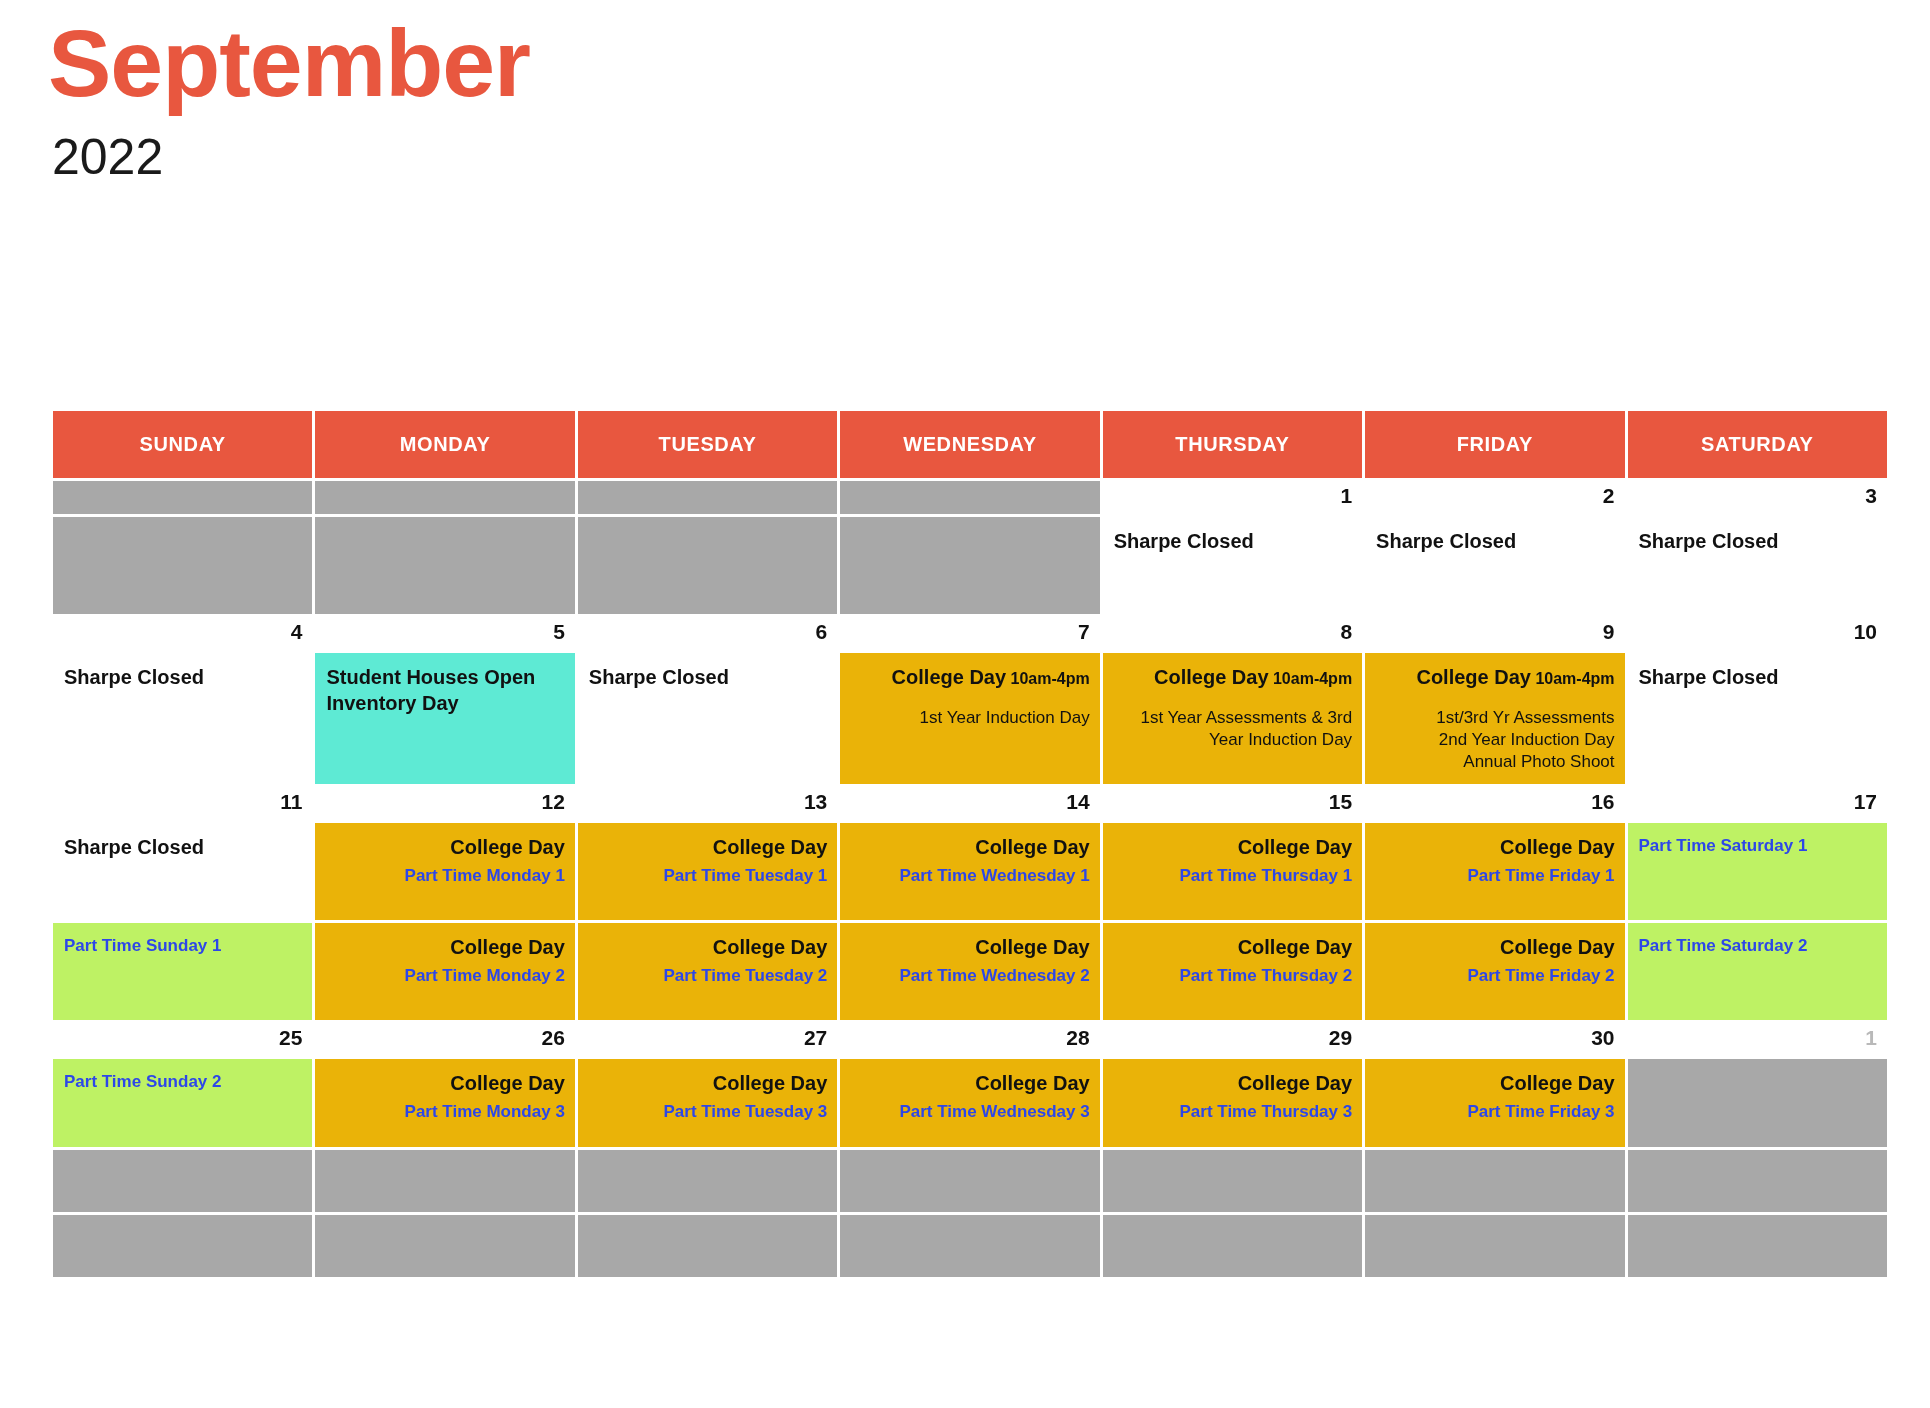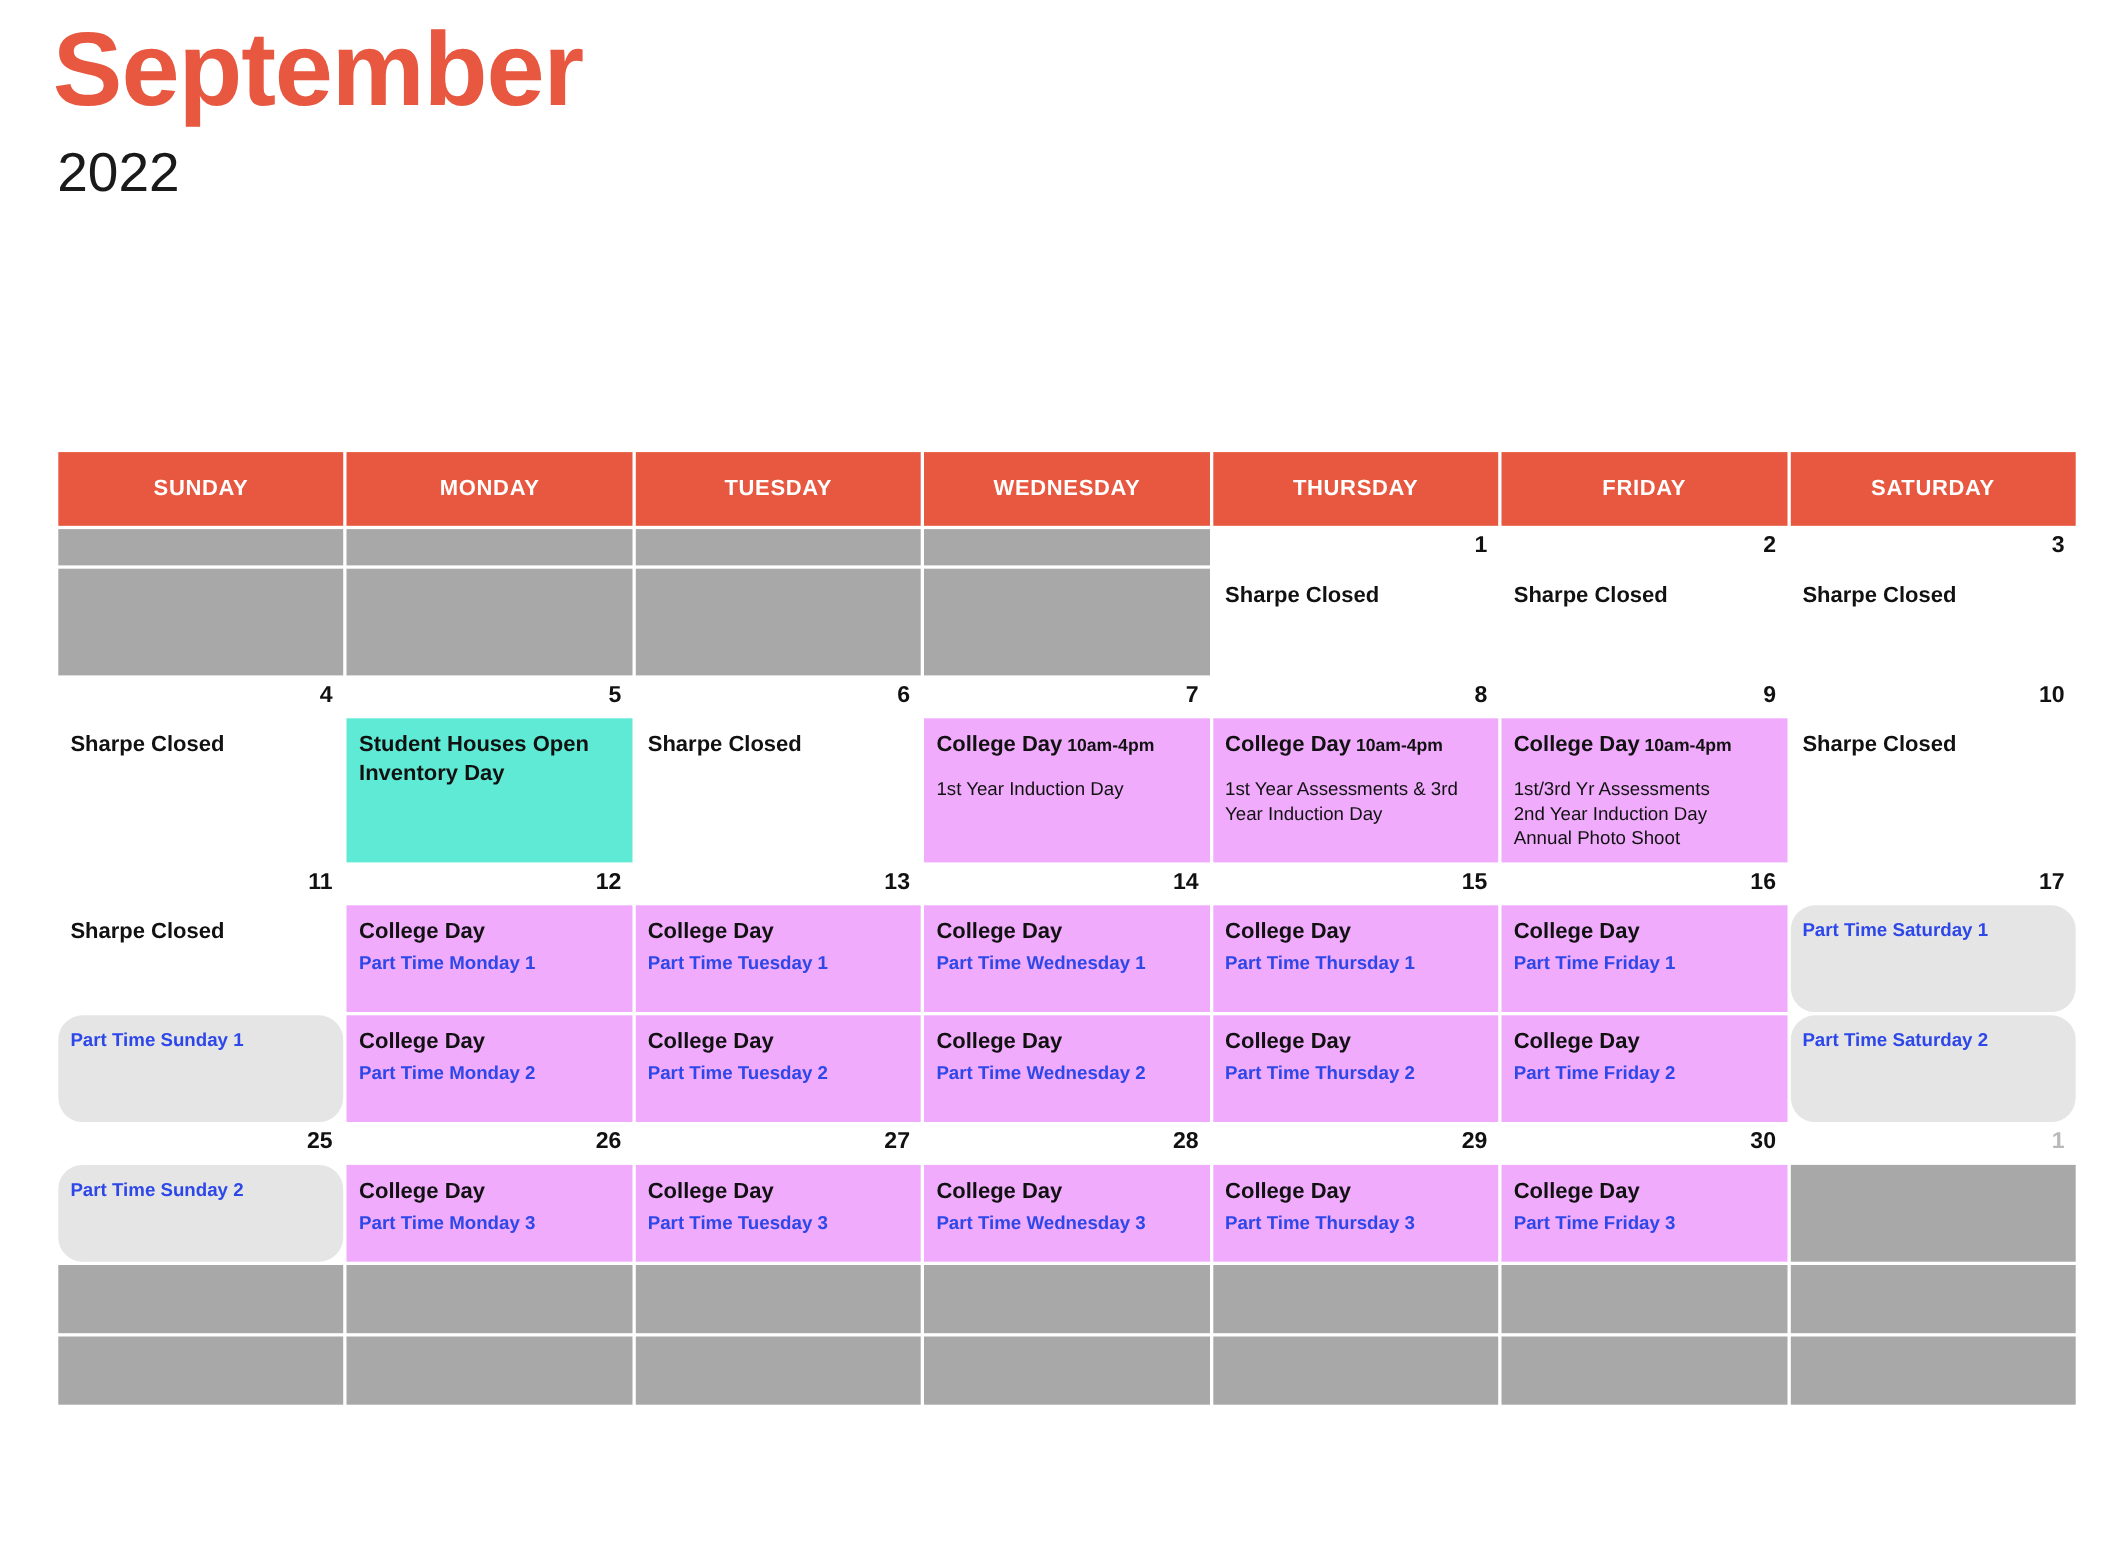--- a/index.html
+++ b/index.html
@@ -87,22 +87,22 @@
   .eventrow td {
     background: #ffffff;
     box-sizing: border-box;
     padding: 12px 10px 10px 11px;
     height: 97px;
   }
   .eventrow td.blank {
     background: #a8a8a8;
     padding: 0;
   }
-  .eventrow td.yellow { background: #f0abfc; }
-  .eventrow td.orange { background: #e5e5e5; border-radius: 22px; }
+  .eventrow td.yellow { background: #eab308; text-align: right; }
+  .eventrow td.orange { background: #bef264; }
   .eventrow td.cyan   { background: #5eead4; }
 
   .ev-main {
     font-size: 20px;
     font-weight: bold;
     color: #111111;
     line-height: 1.28;
   }
   .ev-time {
     font-size: 16px;

